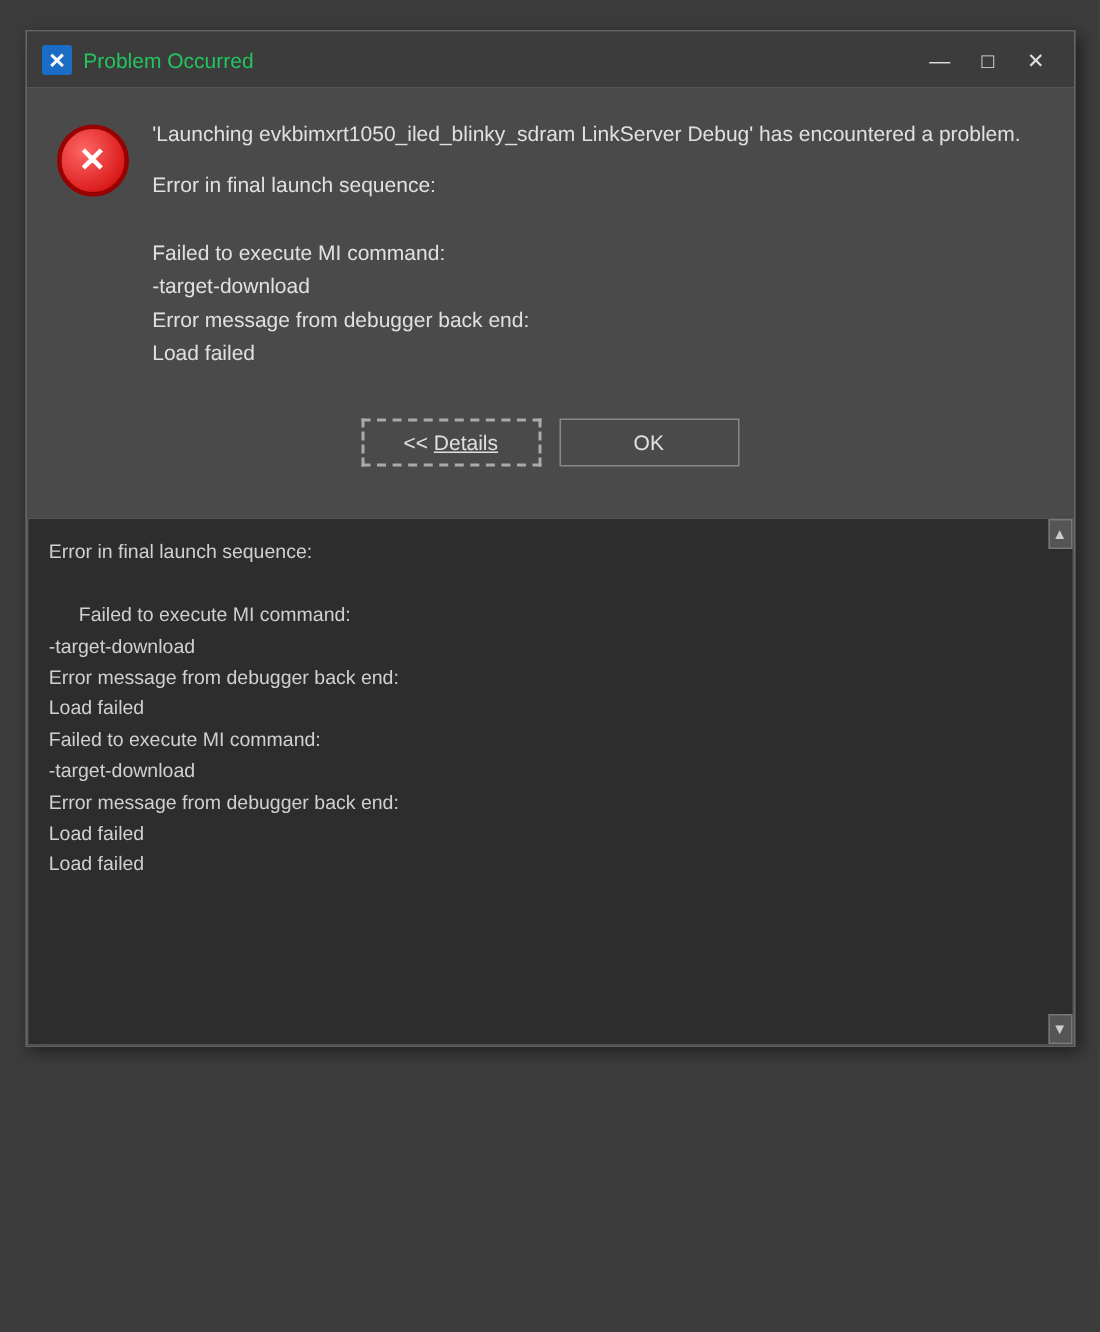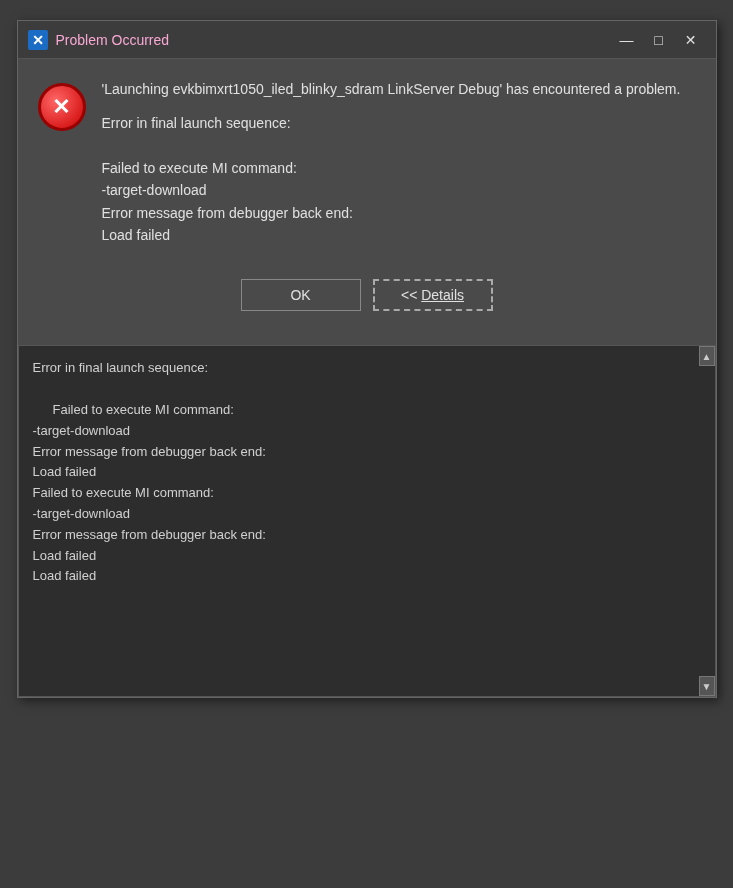--- a/index.html
+++ b/index.html
@@ -42,21 +42,21 @@
       width: 20px;
       height: 20px;
       margin-right: 8px;
       flex-shrink: 0;
     }
 
     .title-text {
       flex: 1;
       font-size: 14px;
       font-weight: 400;
-      color: #f9a8d4;
+      color: #22c55e;
     }
 
     .window-controls {
       display: flex;
       gap: 2px;
     }
 
     .win-btn {
       width: 30px;
       height: 26px;
@@ -254,24 +254,24 @@
           <span>Error in final launch sequence:</span><br><br>
           <span>Failed to execute MI command:</span><br>
           <span>-target-download</span><br>
           <span>Error message from debugger back end:</span><br>
           <span>Load failed</span>
         </div>
       </div>
     </div>
 
     <div class="button-row">
-      <button class="dialog-btn">OK</button>
       <button class="dialog-btn details">
         &lt;&lt; <span class="details-underline">Details</span>
       </button>
+      <button class="dialog-btn">OK</button>
     </div>
   </div>
 
   <div class="details-panel">
     <div class="details-content">
       <span class="details-line">Error in final launch sequence:</span>
       <span class="details-line">&nbsp;</span>
       <span class="details-line indent">    Failed to execute MI command:</span>
       <span class="details-line">-target-download</span>
       <span class="details-line">Error message from debugger back end:</span>

